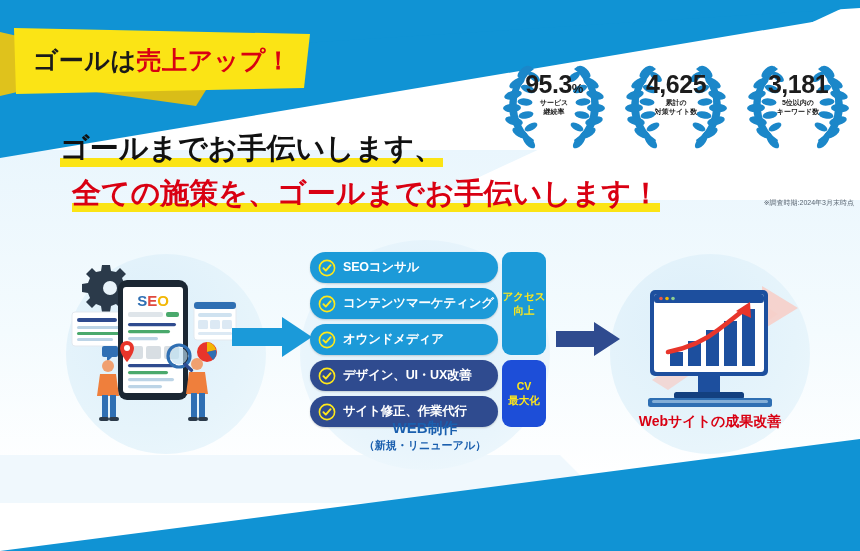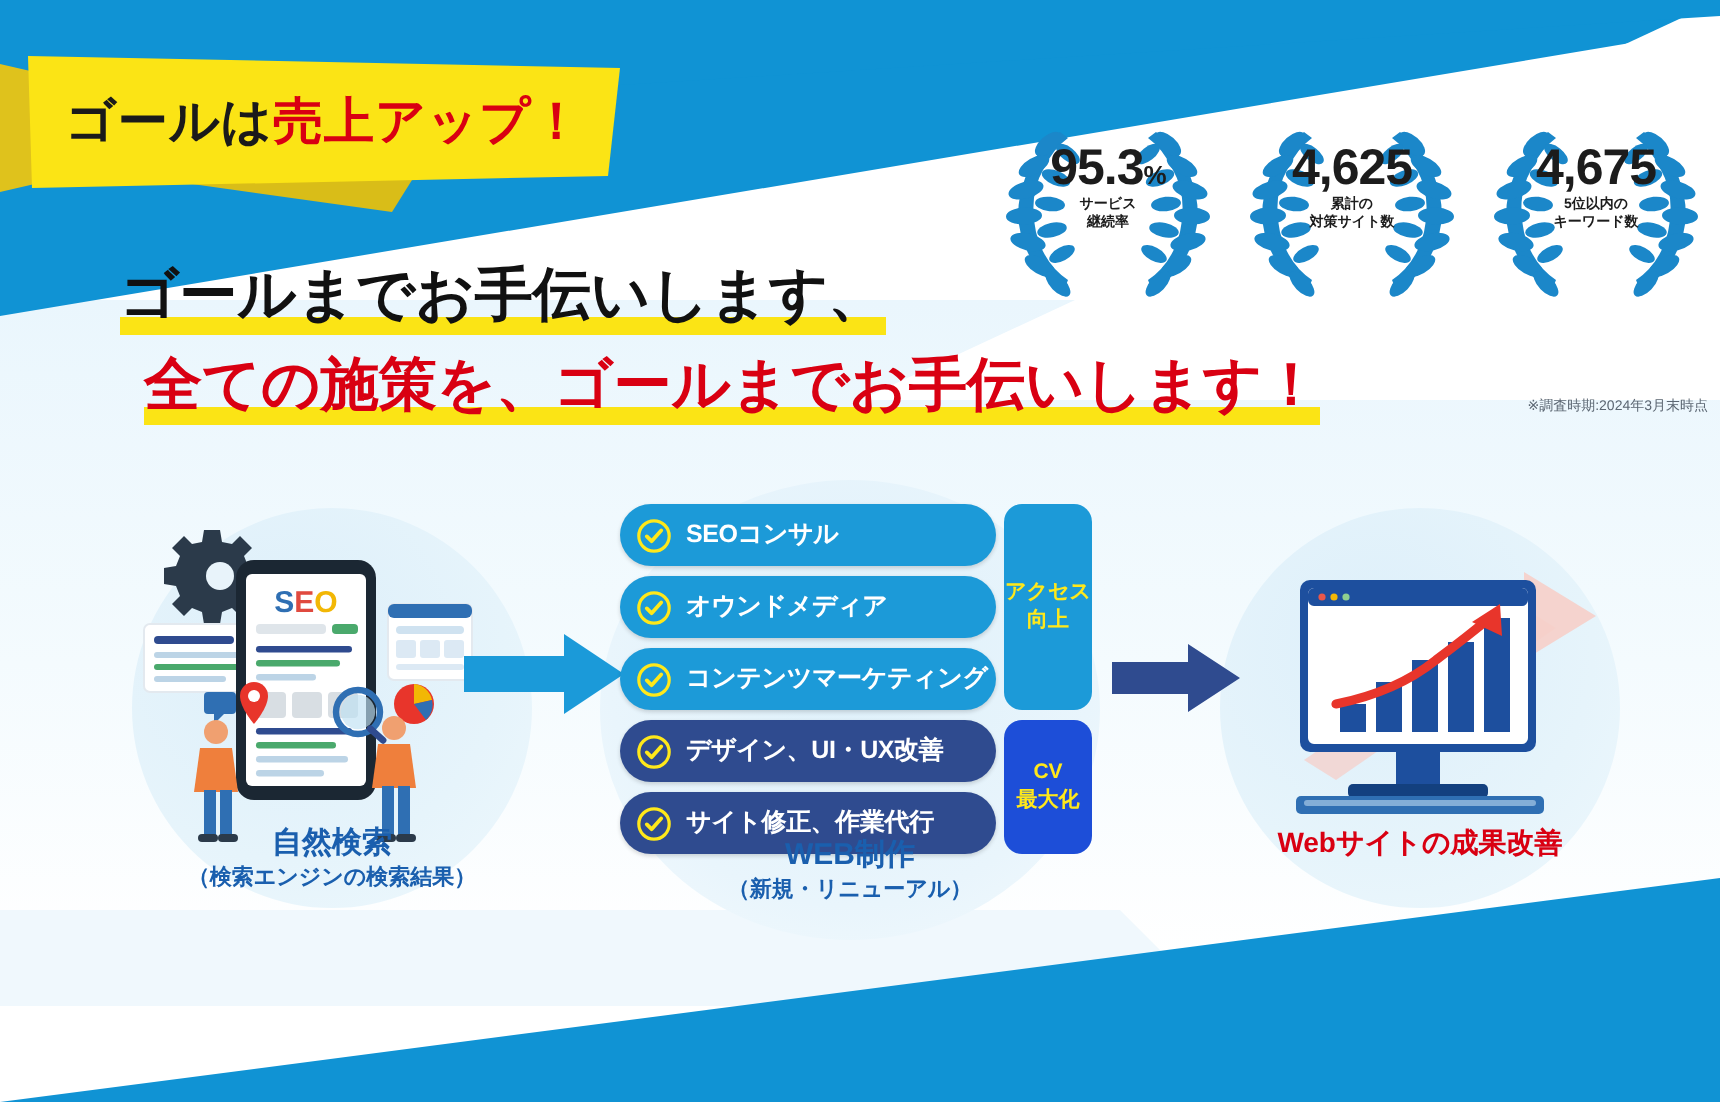--- a/index.html
+++ b/index.html
@@ -286,21 +286,21 @@
             <ellipse cx="83" cy="90" rx="8" ry="3.8" transform="rotate(-46 83 90)"></ellipse>
             <ellipse cx="78" cy="25" rx="7" ry="3.4" transform="rotate(-38 78 25)"></ellipse>
             <ellipse cx="84" cy="37" rx="7.5" ry="3.6" transform="rotate(-22 84 37)"></ellipse>
             <ellipse cx="87" cy="50" rx="7.5" ry="3.6" transform="rotate(-6 87 50)"></ellipse>
             <ellipse cx="86" cy="63" rx="7.5" ry="3.6" transform="rotate(12 86 63)"></ellipse>
             <ellipse cx="81" cy="75" rx="7" ry="3.4" transform="rotate(28 81 75)"></ellipse>
           </g>
         </g>
       </svg>
       <div class="badge-inner">
-        <div class="badge-num"><span>4,675</span><span class="unit"></span></div>
+        <div class="badge-num"><span>3,181</span><span class="unit"></span></div>
         <div class="badge-cap">
           <div>5位以内の</div>
           <div>キーワード数</div>
         </div>
       </div>
     </div>
 
     <div class="badge-note">※調査時期:2024年3月末時点</div>
   </div>
 
@@ -389,24 +389,20 @@
       <g>
         <circle cx="131" cy="110" r="6" fill="#f0a070"></circle>
         <path d="M123 118 h16 l3 22 h-22z" fill="#ef7f3c"></path>
         <rect x="125" y="139" width="6" height="26" fill="#2f6fb3"></rect>
         <rect x="133" y="139" width="6" height="26" fill="#2f6fb3"></rect>
         <rect x="122" y="163" width="10" height="4" rx="2" fill="#2b3a4a"></rect>
         <rect x="132" y="163" width="10" height="4" rx="2" fill="#2b3a4a"></rect>
       </g>
     </svg>
 
-    <div class="lbl lbl-left">
-      <div class="lbl-main">自然検索</div>
-      <div class="lbl-sub">（検索エンジンの検索結果）</div>
-    </div>
 
     <svg class="illus-right" viewBox="0 0 200 160">
       <path d="M40 112 L150 36 L166 46 L56 122 Z" fill="#f6cfc9" opacity=".75"></path>
       <path d="M150 18 L186 40 L150 62 L150 50 L136 50 L136 30 L150 30 Z" fill="#f6cfc9" opacity=".9"></path>
       <g>
         <rect x="38" y="22" width="118" height="86" rx="5" fill="#1d4f9e"></rect>
         <rect x="42" y="26" width="110" height="78" rx="3" fill="#fff"></rect>
         <rect x="42" y="26" width="110" height="9" rx="3" fill="#1d4f9e"></rect>
         <circle cx="49" cy="30.5" r="1.8" fill="#e8574a"></circle>
         <circle cx="55" cy="30.5" r="1.8" fill="#f2b705"></circle>
@@ -449,28 +445,28 @@
         <circle cx="9" cy="9" r="7.6" fill="none" stroke="#ffe81a" stroke-width="1.6"></circle>
         <path d="M5.4 9.2 L7.8 11.6 L12.6 6.2" fill="none" stroke="#ffe81a" stroke-width="1.9" stroke-linecap="round" stroke-linejoin="round"></path>
       </svg>
       <span class="chk-label">SEOコンサル</span>
     </div>
     <div class="chk light">
       <svg class="chk-icon" width="18" height="18" viewBox="0 0 18 18">
         <circle cx="9" cy="9" r="7.6" fill="none" stroke="#ffe81a" stroke-width="1.6"></circle>
         <path d="M5.4 9.2 L7.8 11.6 L12.6 6.2" fill="none" stroke="#ffe81a" stroke-width="1.9" stroke-linecap="round" stroke-linejoin="round"></path>
       </svg>
-      <span class="chk-label">オウンドメディア</span>
+      <span class="chk-label">コンテンツマーケティング</span>
     </div>
     <div class="chk light">
       <svg class="chk-icon" width="18" height="18" viewBox="0 0 18 18">
         <circle cx="9" cy="9" r="7.6" fill="none" stroke="#ffe81a" stroke-width="1.6"></circle>
         <path d="M5.4 9.2 L7.8 11.6 L12.6 6.2" fill="none" stroke="#ffe81a" stroke-width="1.9" stroke-linecap="round" stroke-linejoin="round"></path>
       </svg>
-      <span class="chk-label">コンテンツマーケティング</span>
+      <span class="chk-label">オウンドメディア</span>
     </div>
     <div class="chk dark">
       <svg class="chk-icon" width="18" height="18" viewBox="0 0 18 18">
         <circle cx="9" cy="9" r="7.6" fill="none" stroke="#ffe81a" stroke-width="1.6"></circle>
         <path d="M5.4 9.2 L7.8 11.6 L12.6 6.2" fill="none" stroke="#ffe81a" stroke-width="1.9" stroke-linecap="round" stroke-linejoin="round"></path>
       </svg>
       <span class="chk-label">デザイン、UI・UX改善</span>
     </div>
     <div class="chk dark">
       <svg class="chk-icon" width="18" height="18" viewBox="0 0 18 18">

